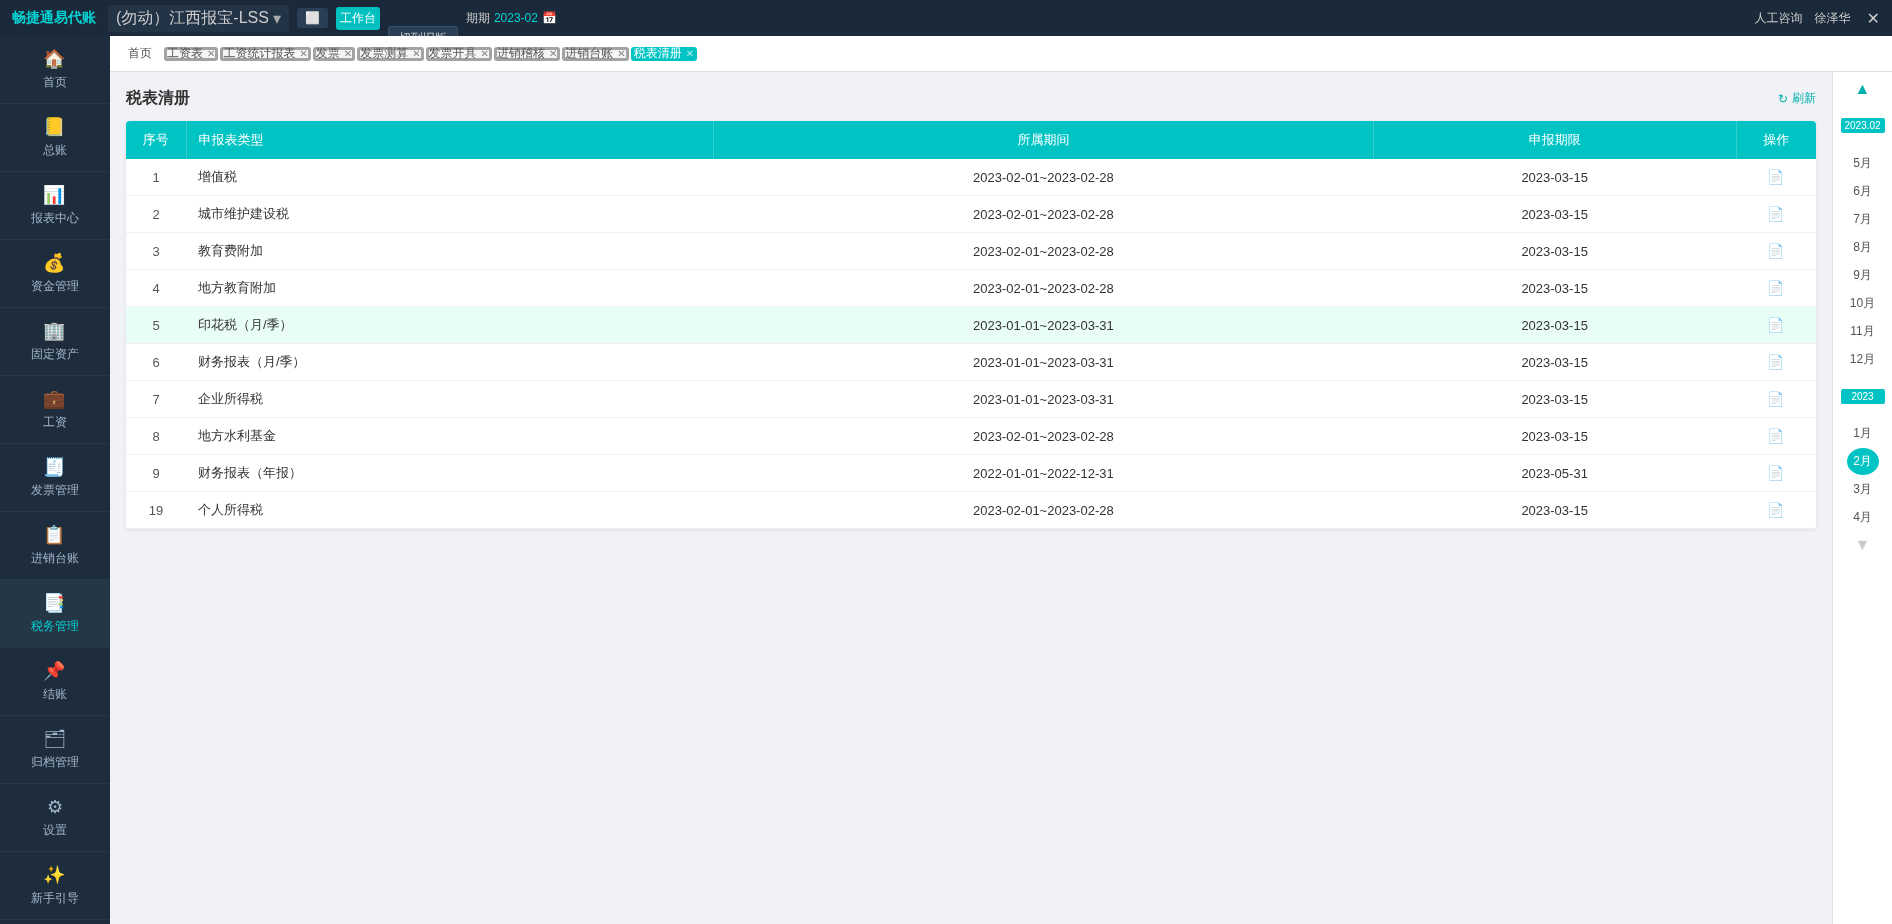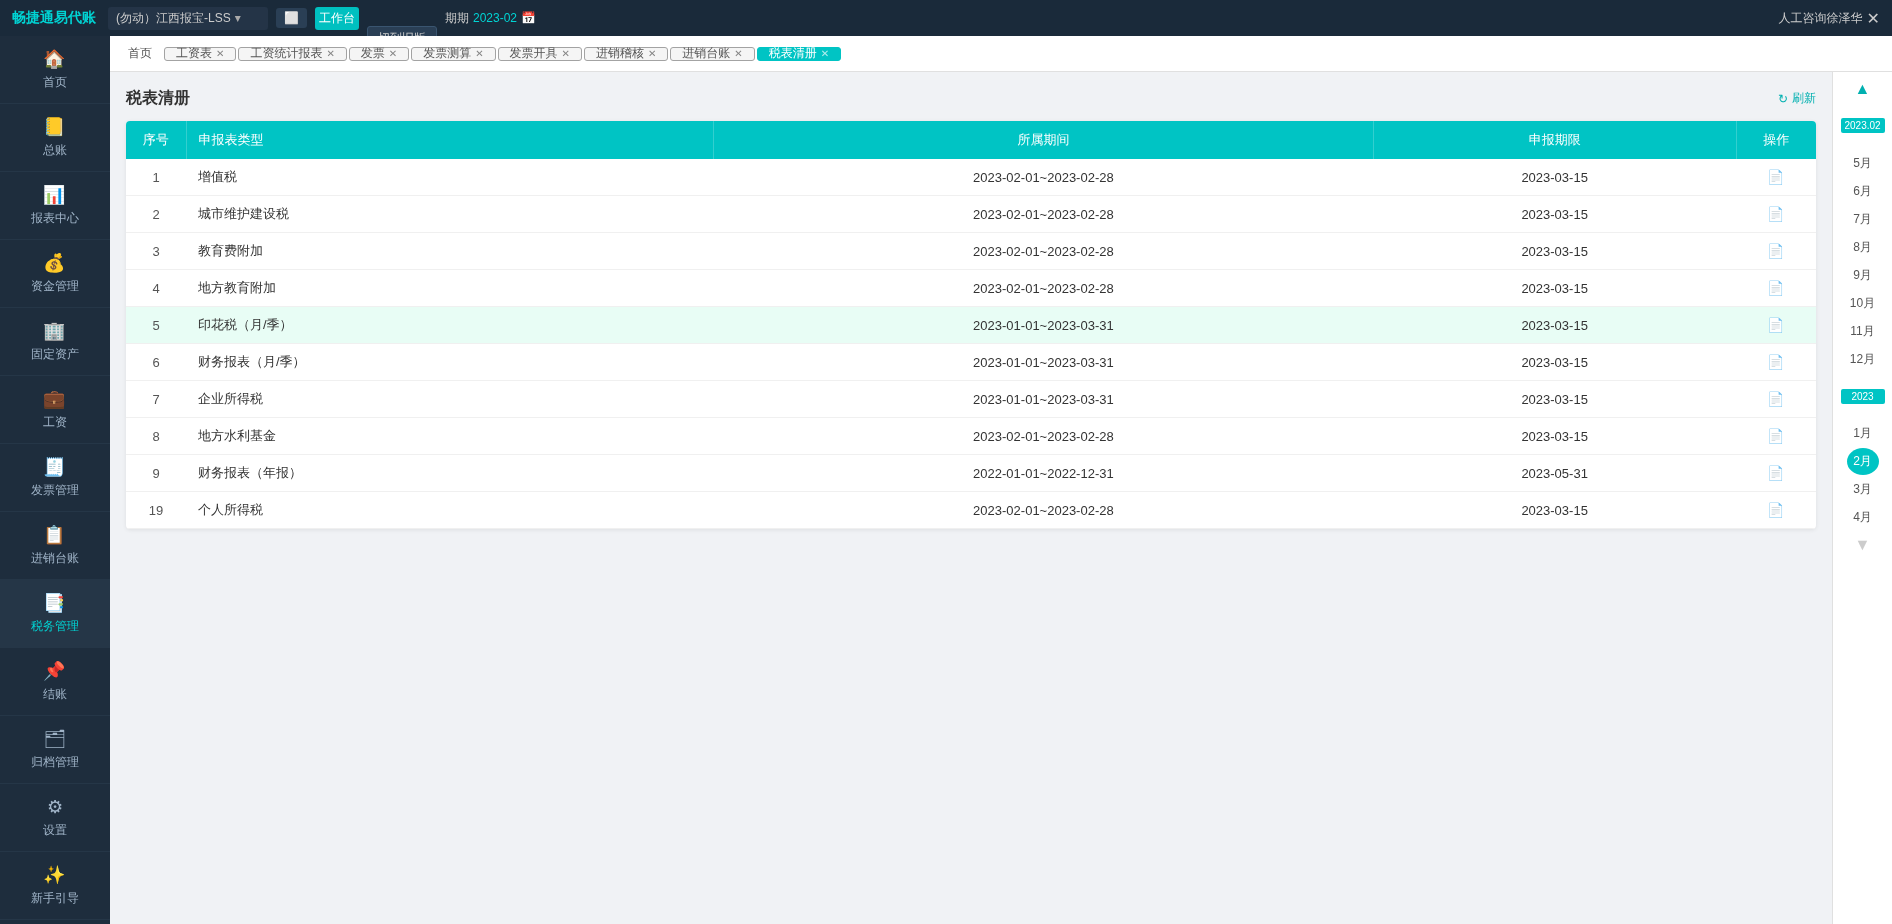--- a/index.html
+++ b/index.html
@@ -1,44 +1,44 @@
 <!DOCTYPE html>
 <html><head>
   <meta charset="utf-8">
   <style>
     * { box-sizing: border-box; margin: 0; padding: 0; }
     body { font-family: 'Microsoft YaHei', Arial, sans-serif; font-size: 13px; background: #f0f2f5; color: #333; display: flex; flex-direction: column; height: 924px; overflow: hidden; }
 
     
     .top-bar { background: #1a2a3a; height: 36px; display: flex; align-items: center; padding: 0 12px; gap: 8px; flex-shrink: 0; }
     .top-bar-logo { color: #00d4d4; font-size: 14px; font-weight: bold; margin-right: 4px; }
-    .top-bar-company { background: #243447; color: #ccc; font-size: 12px; padding: 3px 8px; border-radius: 3px; display: flex; align-items: center; gap: 4px; min-width: 160px; }
+    .top-bar-company { background: #243447; color: #ccc; font-size: 16px; padding: 3px 8px; border-radius: 3px; display: flex; align-items: center; gap: 4px; min-width: 160px; }
     .top-bar-company .arrow { color: #aaa; }
     .top-bar-icon-btn { background: #2a3f55; border: none; color: #ccc; padding: 3px 8px; border-radius: 3px; cursor: pointer; font-size: 12px; }
     .top-bar-workbench { background: #00c0c0; color: white; border: none; padding: 3px 4px; border-radius: 3px; cursor: pointer; font-size: 12px; }
     .top-bar-switch { background: #2a3f55; color: #ccc; border: 1px solid #3a5570; padding: 3px 10px; border-radius: 3px; cursor: pointer; font-size: 12px; margin-top: 41px; }
     .top-bar-period { color: #ccc; font-size: 12px; display: flex; align-items: center; gap: 4px; }
-    .top-bar-right { margin-left: auto; display: flex; align-items: center; gap: 0; color: #ccc; font-size: 12px; }
+    .top-bar-right { margin-left: auto; display: flex; align-items: center; gap: 12px; color: #ccc; font-size: 12px; }
     .top-bar-right span { cursor: pointer; }
 
     
     .main-layout { display: flex; flex: 1; overflow: hidden; }
 
     
     .sidebar { width: 110px; background: #1e2d3d; display: flex; flex-direction: column; flex-shrink: 0; overflow-y: auto; }
     .sidebar-item { display: flex; flex-direction: column; align-items: center; padding: 12px 4px; cursor: pointer; color: #a0b4c8; font-size: 12px; gap: 4px; border-bottom: 1px solid #253647; }
     .sidebar-item.active { background: #253647; color: #00d4d4; }
     .sidebar-item .icon { font-size: 18px; }
 
     
     .content-area { flex: 1; display: flex; flex-direction: column; overflow: hidden; background: #f0f2f5; }
 
     
     .tab-bar { background: #fff; display: flex; align-items: center; height: 36px; border-bottom: 1px solid #e0e0e0; flex-shrink: 0; padding: 0 8px; gap: 2px; overflow: hidden; }
-    .tab-item { display: flex; align-items: center; padding: 0 11px; height: 14px; background: #f5f5f5; border: 1px solid #a3a3a3; border-radius: 3px; font-size: 12px; color: #555; cursor: pointer; gap: 4px; white-space: nowrap; }
+    .tab-item { display: flex; align-items: center; padding: 0 0; height: 14px; background: #f5f5f5; border: 3px solid #a3a3a3; border-radius: 3px; font-size: 12px; color: #555; cursor: pointer; gap: 4px; white-space: nowrap; }
     .tab-item.active { background: #00c4c4; color: white; border-color: #00c4c4; }
     .tab-item .close-x { color: inherit; opacity: 0.7; font-size: 10px; }
     .tab-home { padding: 0 10px; font-size: 12px; color: #555; cursor: pointer; }
 
     
     .page-content { flex: 1; display: flex; overflow: hidden; }
     .page-main { flex: 1; padding: 16px; overflow-y: auto; }
 
     
     .page-title-bar { display: flex; align-items: center; justify-content: space-between; margin-bottom: 12px; }

